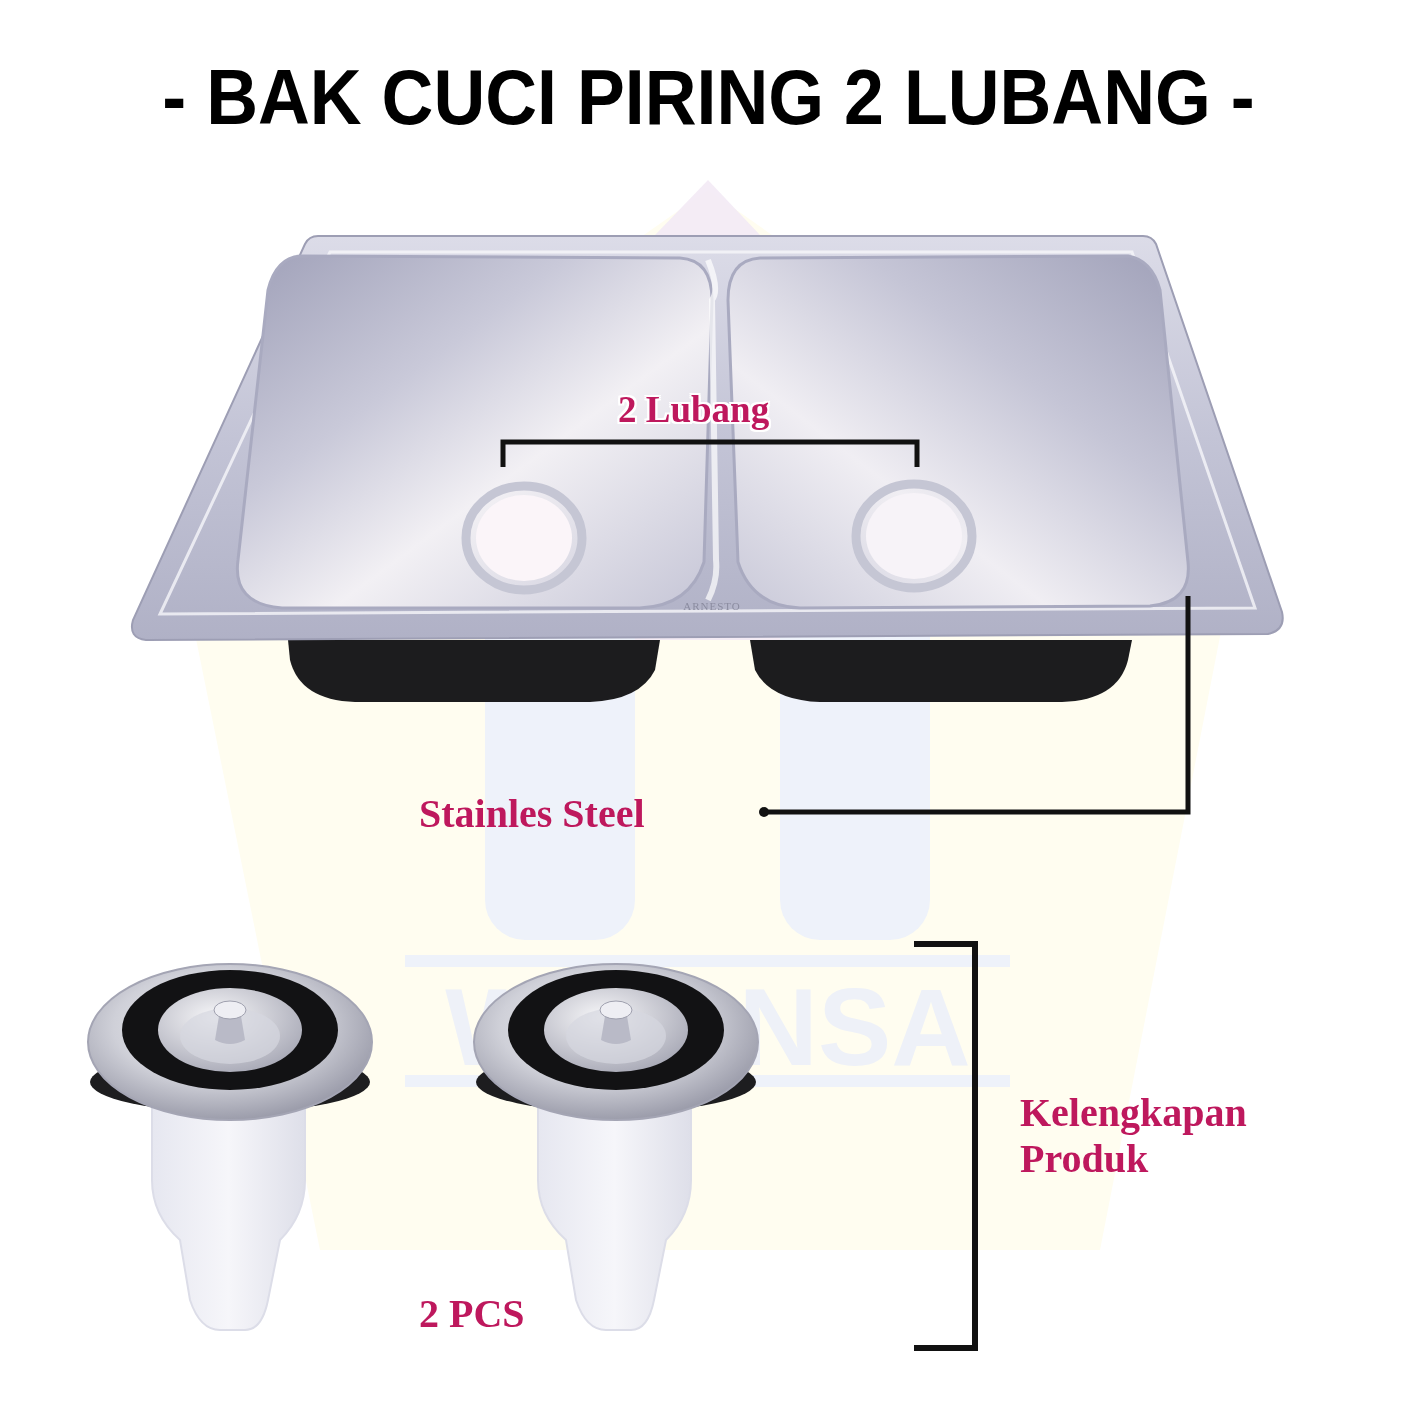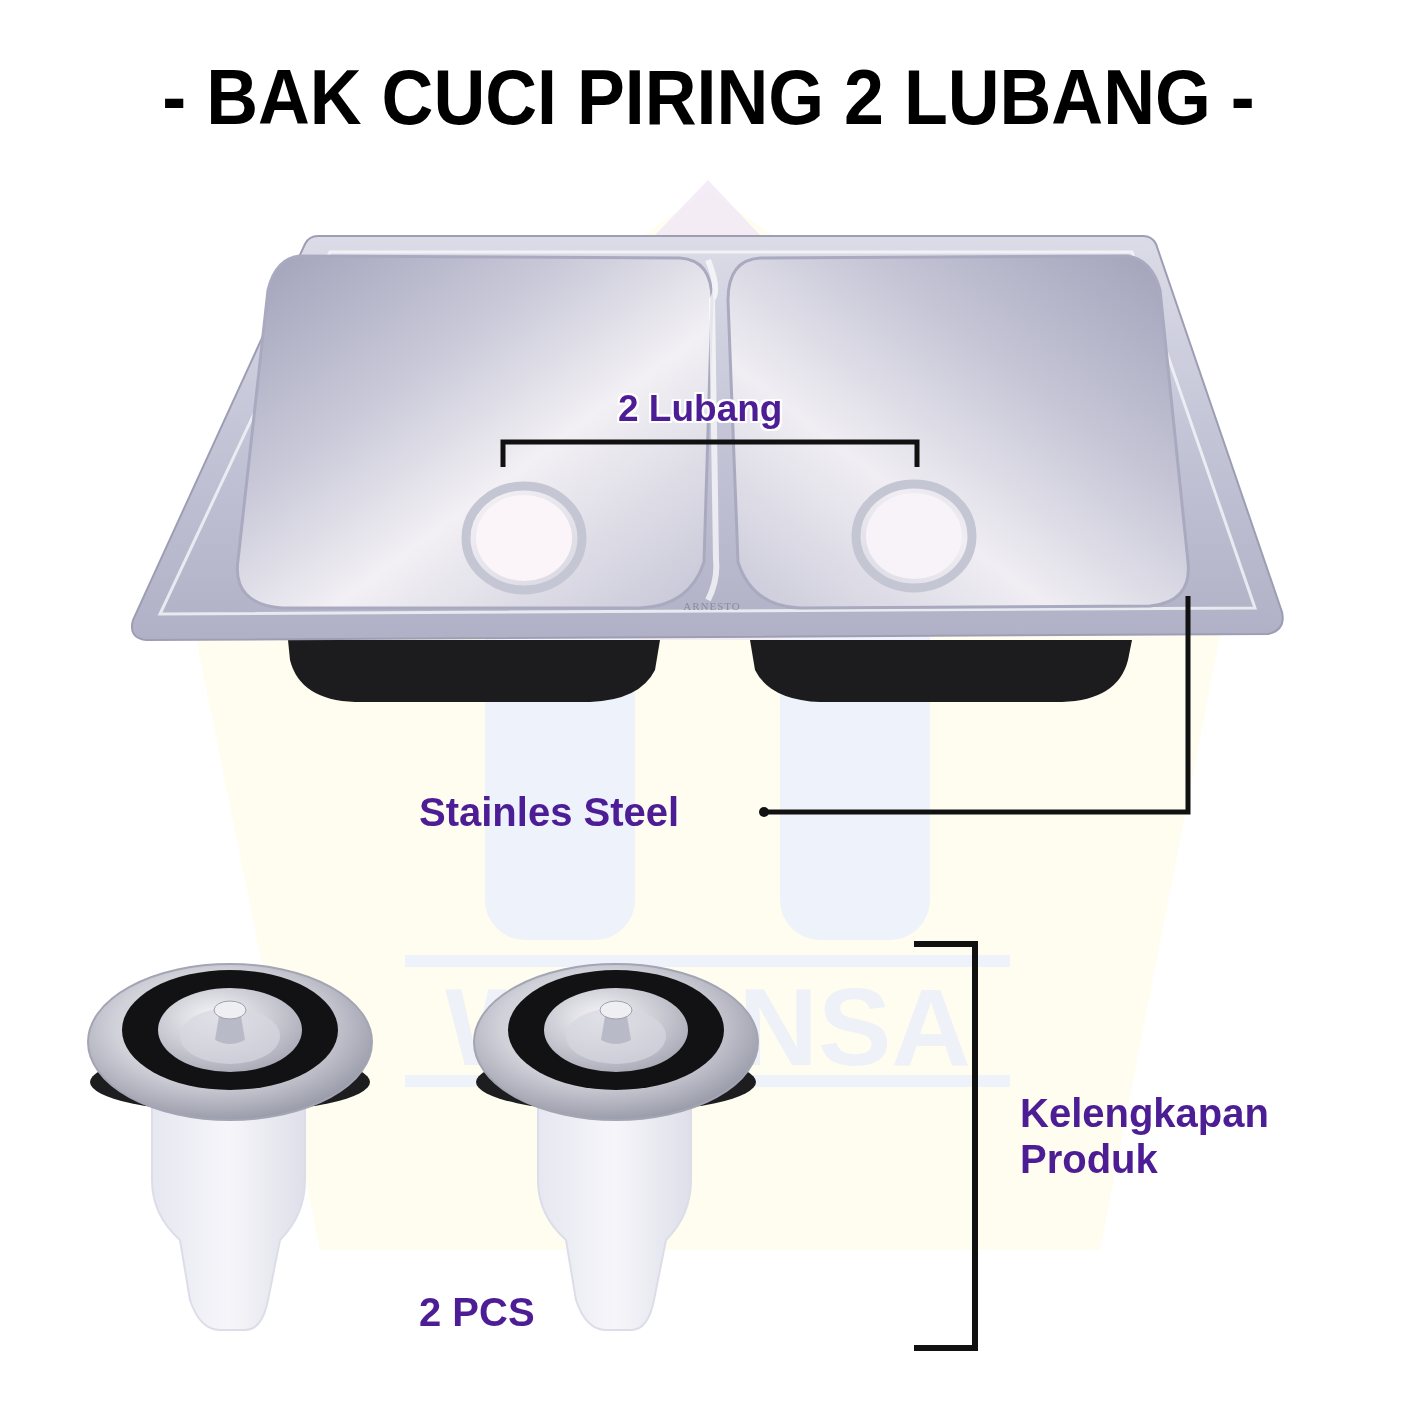--- a/index.html
+++ b/index.html
@@ -4,21 +4,21 @@
   <style>
     html, body { margin: 0; padding: 0; background: #ffffff; }
     body { width: 1417px; height: 1417px; position: relative; overflow: hidden; font-family: "Liberation Sans", sans-serif; }
     .canvas { position: absolute; left: 0; top: 0; width: 1417px; height: 1417px; }
     .title {
       position: absolute; left: 0; top: 52px; width: 1417px; text-align: center;
       font-family: "Liberation Sans", sans-serif; font-weight: bold; font-size: 78px;
       letter-spacing: 0px; color: #000; transform: scaleX(0.92); transform-origin: center;
     }
     .label {
-      position: absolute; font-family: Liberation Sans, sans-serif; font-weight: bold; color: #4c1d95;
+      position: absolute; font-family: Liberation Serif, serif; font-weight: bold; color: #be185d;
     }
     .lbl-lubang {
       left: 618px; top: 388px; font-size: 37px;
       text-shadow: -2px -2px 0 #fff, 2px -2px 0 #fff, -2px 2px 0 #fff, 2px 2px 0 #fff, 0 2px 0 #fff, 0 -2px 0 #fff, 2px 0 0 #fff, -2px 0 0 #fff;
     }
     .lbl-steel { left: 419px; top: 790px; font-size: 40px; }
     .lbl-kelengkapan { left: 1020px; top: 1090px; font-size: 40px; line-height: 46px; }
     .lbl-pcs { left: 419px; top: 1290px; font-size: 40px; }
     svg { position: absolute; left: 0; top: 0; }
   </style>

